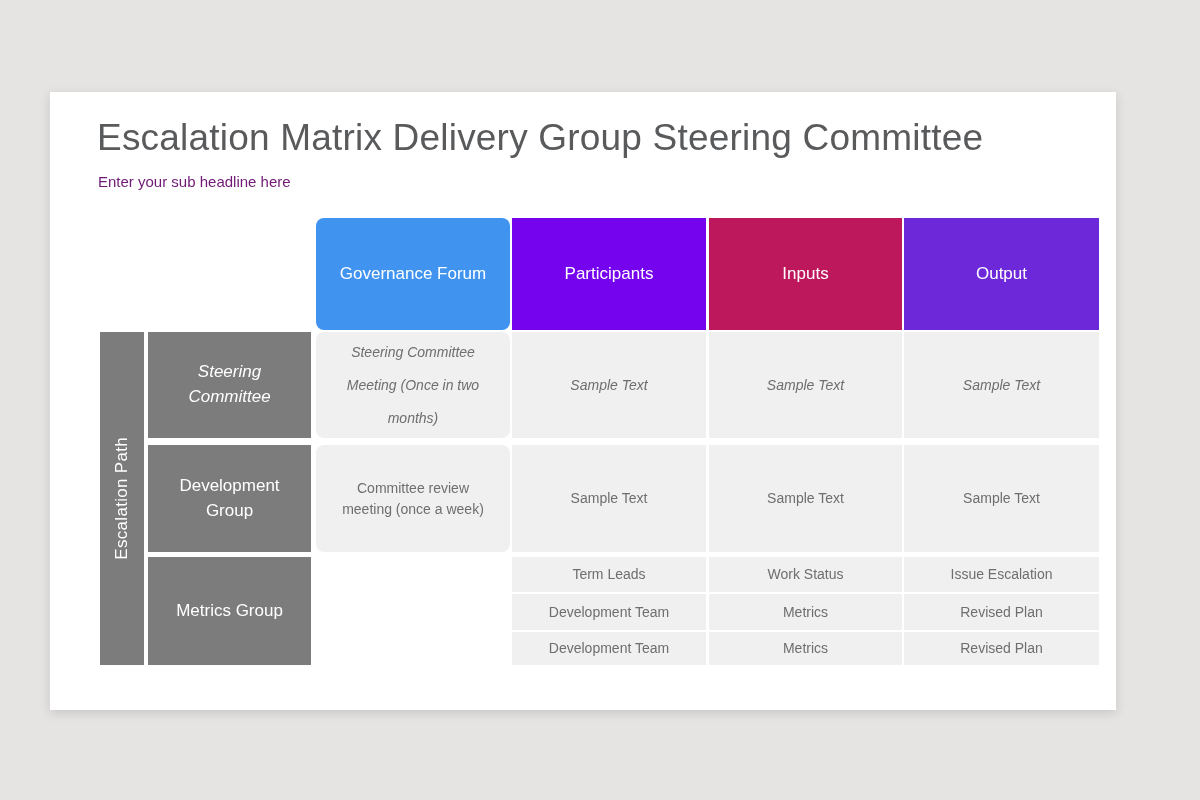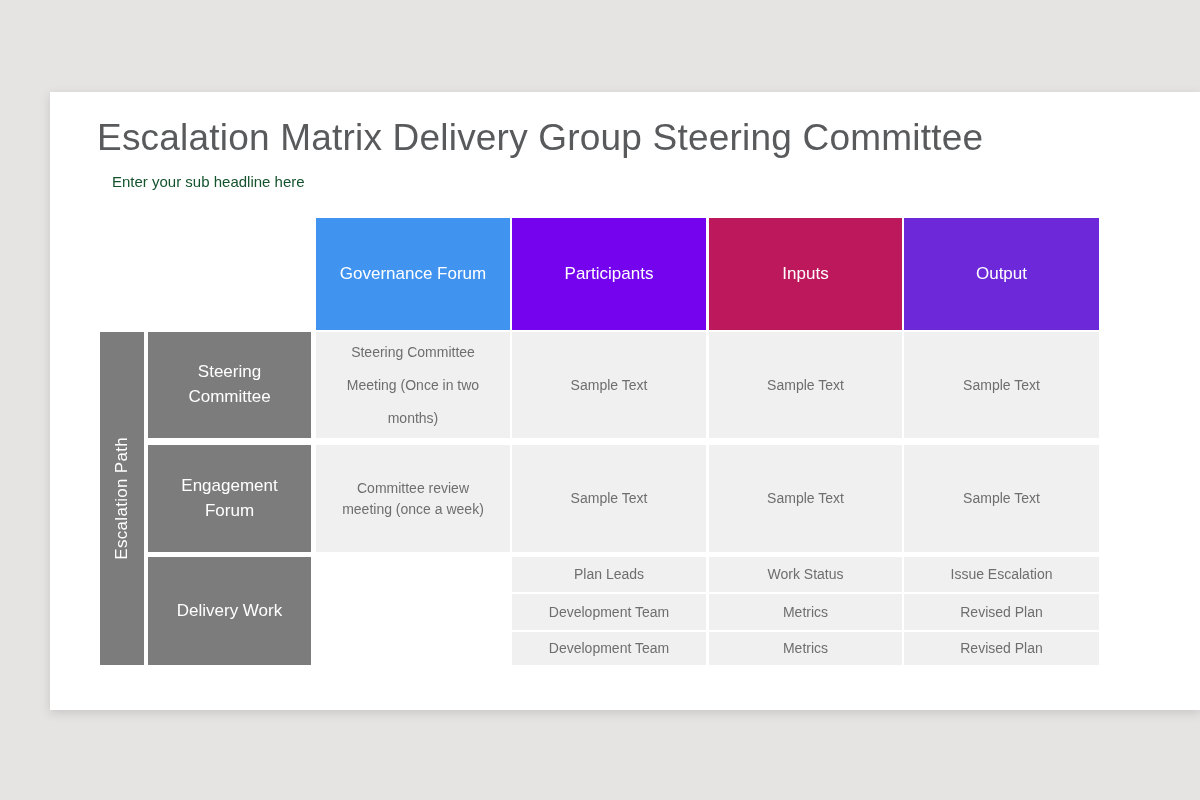--- a/index.html
+++ b/index.html
@@ -8,41 +8,41 @@
     width: 1200px;
     height: 800px;
     background: #e6e4e3;
     font-family: "Liberation Sans", sans-serif;
     overflow: hidden;
   }
   .slide {
     position: absolute;
     left: 50px;
     top: 92px;
-    width: 1151px;
+    width: 1066px;
     height: 618px;
     background: #ffffff;
     box-shadow: 0 3px 10px rgba(0,0,0,0.13);
   }
   .title {
     position: absolute;
     left: 47px;
     top: 24px;
     font-size: 37px;
     line-height: 44px;
     color: #595a5c;
     letter-spacing: 0.2px;
     white-space: nowrap;
   }
   .subtitle {
     position: absolute;
-    left: 62px;
+    left: 48px;
     top: 81px;
     font-size: 15px;
-    color: #14532d;
+    color: #701a75;
   }
   .matrix {
     position: absolute;
     left: 50px;
     top: 126px;
     display: grid;
     grid-template-columns: 44px 4px 163px 5px 194px 2px 194px 3px 193px 2px 195px;
     grid-template-rows: 112px 2px 106px 7px 107px 5px 35px 2px 36px 2px 33px;
   }
   .col-head {
@@ -88,25 +88,25 @@
     font-size: 14px;
     line-height: 21px;
     display: flex;
     align-items: center;
     justify-content: center;
     text-align: center;
     padding: 0 18px;
     box-sizing: border-box;
   }
   .cell.wide-leading { line-height: 33px; }
-  .c5  { grid-column: 5; }
+  .c5  { grid-column: 5; border-radius: 8px; }
   .c7  { grid-column: 7; }
   .c9  { grid-column: 9; }
   .c11 { grid-column: 11; }
-  .r3  { grid-row: 3; }
+  .r3  { grid-row: 3; font-style: italic; }
   .r5  { grid-row: 5; }
   .r7  { grid-row: 7; }
   .r9  { grid-row: 9; }
   .r11 { grid-row: 11; }
   .rspan { grid-row: 7 / 12; }
 </style>
 </head>
 <body>
 
 <div class="slide">
@@ -119,35 +119,35 @@
     <div class="col-head c5" style="background-color: rgb(64, 148, 240);">Governance Forum</div>
     <div class="col-head c7" style="background-color: rgb(117, 3, 238);">Participants</div>
     <div class="col-head c9" style="background-color: #be185d;">Inputs</div>
     <div class="col-head c11" style="background-color: #6d28d9;">Output</div>
 
     <div class="esc-bar">
       <span>Escalation Path</span>
     </div>
 
     <div class="row-head r3">Steering Committee</div>
-    <div class="row-head r5">Engagement Forum</div>
-    <div class="row-head rspan">Delivery Work</div>
+    <div class="row-head r5">Development Group</div>
+    <div class="row-head rspan">Metrics Group</div>
 
     <div class="cell wide-leading c5 r3">Steering Committee Meeting (Once in two months)</div>
     <div class="cell c7 r3">Sample Text</div>
     <div class="cell c9 r3">Sample Text</div>
     <div class="cell c11 r3">Sample Text</div>
 
     <div class="cell c5 r5">Committee review meeting (once a week)</div>
     <div class="cell c7 r5">Sample Text</div>
     <div class="cell c9 r5">Sample Text</div>
     <div class="cell c11 r5">Sample Text</div>
 
 
-    <div class="cell c7 r7">Plan Leads</div>
+    <div class="cell c7 r7">Term Leads</div>
     <div class="cell c9 r7">Work Status</div>
     <div class="cell c11 r7">Issue Escalation</div>
 
     <div class="cell c7 r9">Development Team</div>
     <div class="cell c9 r9">Metrics</div>
     <div class="cell c11 r9">Revised Plan</div>
 
     <div class="cell c7 r11">Development Team</div>
     <div class="cell c9 r11">Metrics</div>
     <div class="cell c11 r11">Revised Plan</div>

